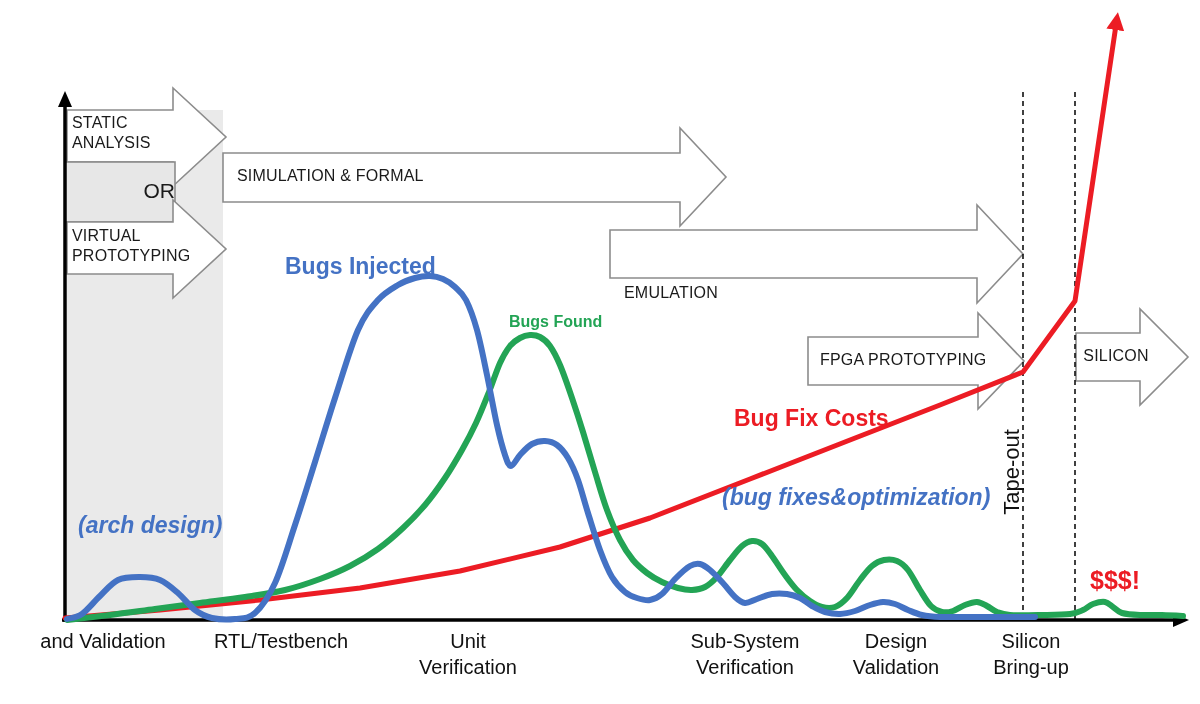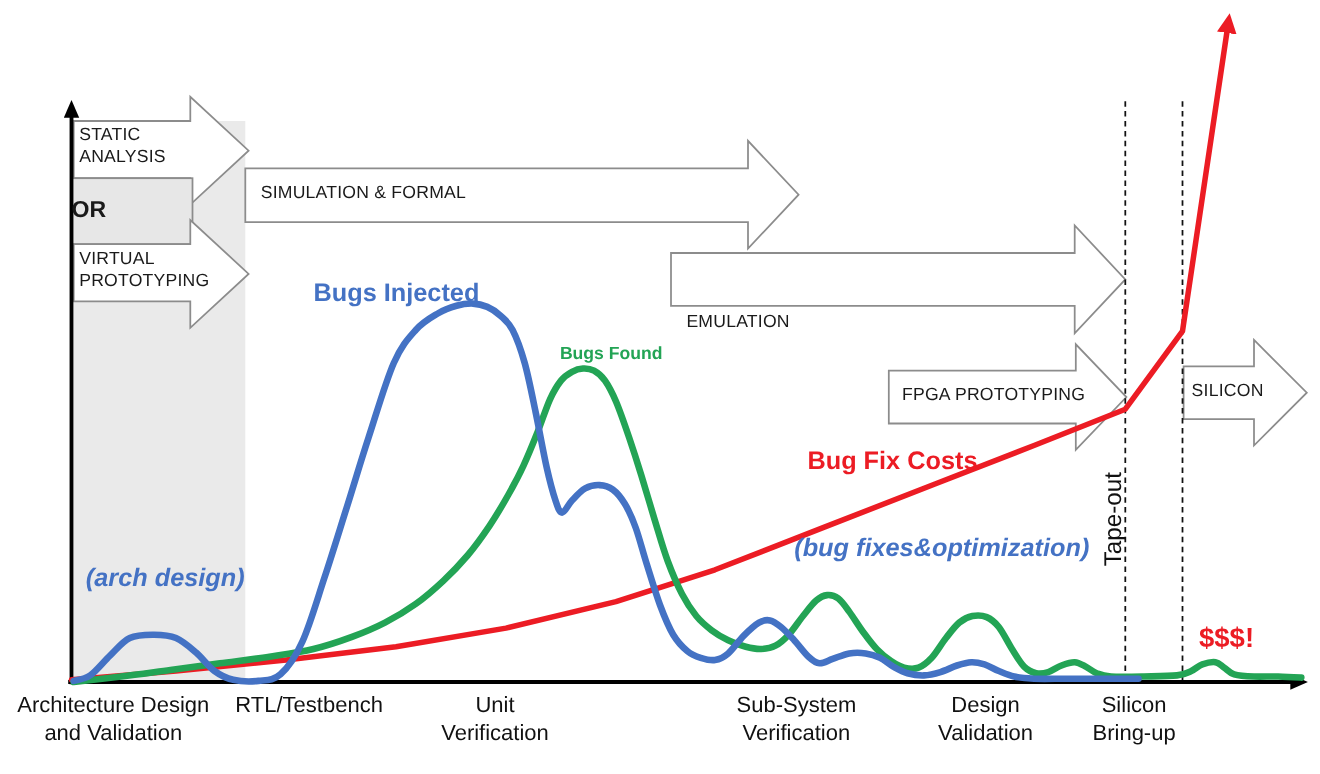--- a/index.html
+++ b/index.html
@@ -2,37 +2,37 @@
 <html><head>
 <meta charset="utf-8">
 <style>
   html,body{margin:0;padding:0;background:#fff;}
   #stage{position:relative;width:1200px;height:704px;background:#fff;overflow:hidden;
          font-family:"Liberation Sans",sans-serif;}
   #diagram-svg{position:absolute;left:0;top:0;width:1200px;height:704px;}
   .lbl{position:absolute;white-space:nowrap;color:#1a1a1a;}
   .arrow-lbl{font-size:16px;line-height:20px;letter-spacing:.2px;color:#1a1a1a;}
   #lbl-static{left:72px;top:113px;}
-  #lbl-or{left:65px;top:179px;width:110px;text-align:left;font-size:21px;font-weight:700;white-space:nowrap;}
+  #lbl-or{left:65px;top:179px;width:110px;text-align:right;font-size:21px;font-weight:400;white-space:nowrap;}
   #lbl-virtual{left:72px;top:226px;}
   #lbl-sim{left:237px;top:166px;}
   #lbl-emu{left:624px;top:243px;margin-top:40px;}
   #lbl-fpga{left:820px;top:350px;}
   #lbl-silicon{left:1116px;top:346px;transform:translateX(-50%);}
   #lbl-bugs-injected{left:285px;top:253px;font-size:23px;font-weight:600;color:#4472C4;}
   #lbl-bugs-found{left:509px;top:313px;font-size:16px;font-weight:600;color:#23A455;}
   #lbl-bug-fix-costs{left:734px;top:405px;font-size:23px;font-weight:600;color:#EC1C24;}
   #lbl-arch{left:78px;top:512px;font-size:23px;font-weight:600;font-style:italic;color:#4472C4;}
   #lbl-bugfix-opt{left:722px;top:484px;font-size:23px;font-weight:600;font-style:italic;color:#4472C4;}
   #lbl-tapeout{left:1012px;top:472px;transform:translate(-50%,-50%) rotate(-90deg);font-size:22px;font-weight:500;color:#111;}
   #lbl-dollars{left:1090px;top:566px;font-size:25px;font-weight:700;color:#EC1C24;}
   .phase{position:absolute;top:628px;transform:translateX(-50%);text-align:center;
          font-size:20px;line-height:26px;font-weight:500;color:#111;white-space:nowrap;}
-  #phase-0{left:103px;} #phase-1{left:281px;} #phase-2{left:450px;}
-  #phase-3{left:724px;} #phase-4{left:896px;} #phase-5{left:1031px;}
+  #phase-0{left:103px;} #phase-1{left:281px;} #phase-2{left:468px;}
+  #phase-3{left:745px;} #phase-4{left:896px;} #phase-5{left:1031px;}
   .two-line span{display:block;}
 </style>
 </head>
 <body>
 
 <div id="stage">
 
   <svg id="diagram-svg" viewBox="0 0 1200 704" xmlns="http://www.w3.org/2000/svg">
     <defs>
       <marker id="m-axis" markerUnits="userSpaceOnUse" markerWidth="22" markerHeight="18" refX="3" refY="7" orient="auto">
@@ -88,21 +88,20 @@
 
   <div class="lbl" id="lbl-bugs-injected">Bugs Injected</div>
   <div class="lbl" id="lbl-bugs-found">Bugs Found</div>
   <div class="lbl" id="lbl-bug-fix-costs">Bug Fix Costs</div>
   <div class="lbl" id="lbl-arch">(arch design)</div>
   <div class="lbl" id="lbl-bugfix-opt">(bug fixes&amp;optimization)</div>
   <div class="lbl" id="lbl-tapeout">Tape-out</div>
   <div class="lbl" id="lbl-dollars">$$$!</div>
 
   <div class="phase two-line" id="phase-0">
-    <span>Architecture Design</span>
     <span>and Validation</span>
   </div>
   <div class="phase two-line" id="phase-1">
     <span>RTL/Testbench</span>
   </div>
   <div class="phase two-line" id="phase-2">
     <span>Unit</span>
     <span>Verification</span>
   </div>
   <div class="phase two-line" id="phase-3">

